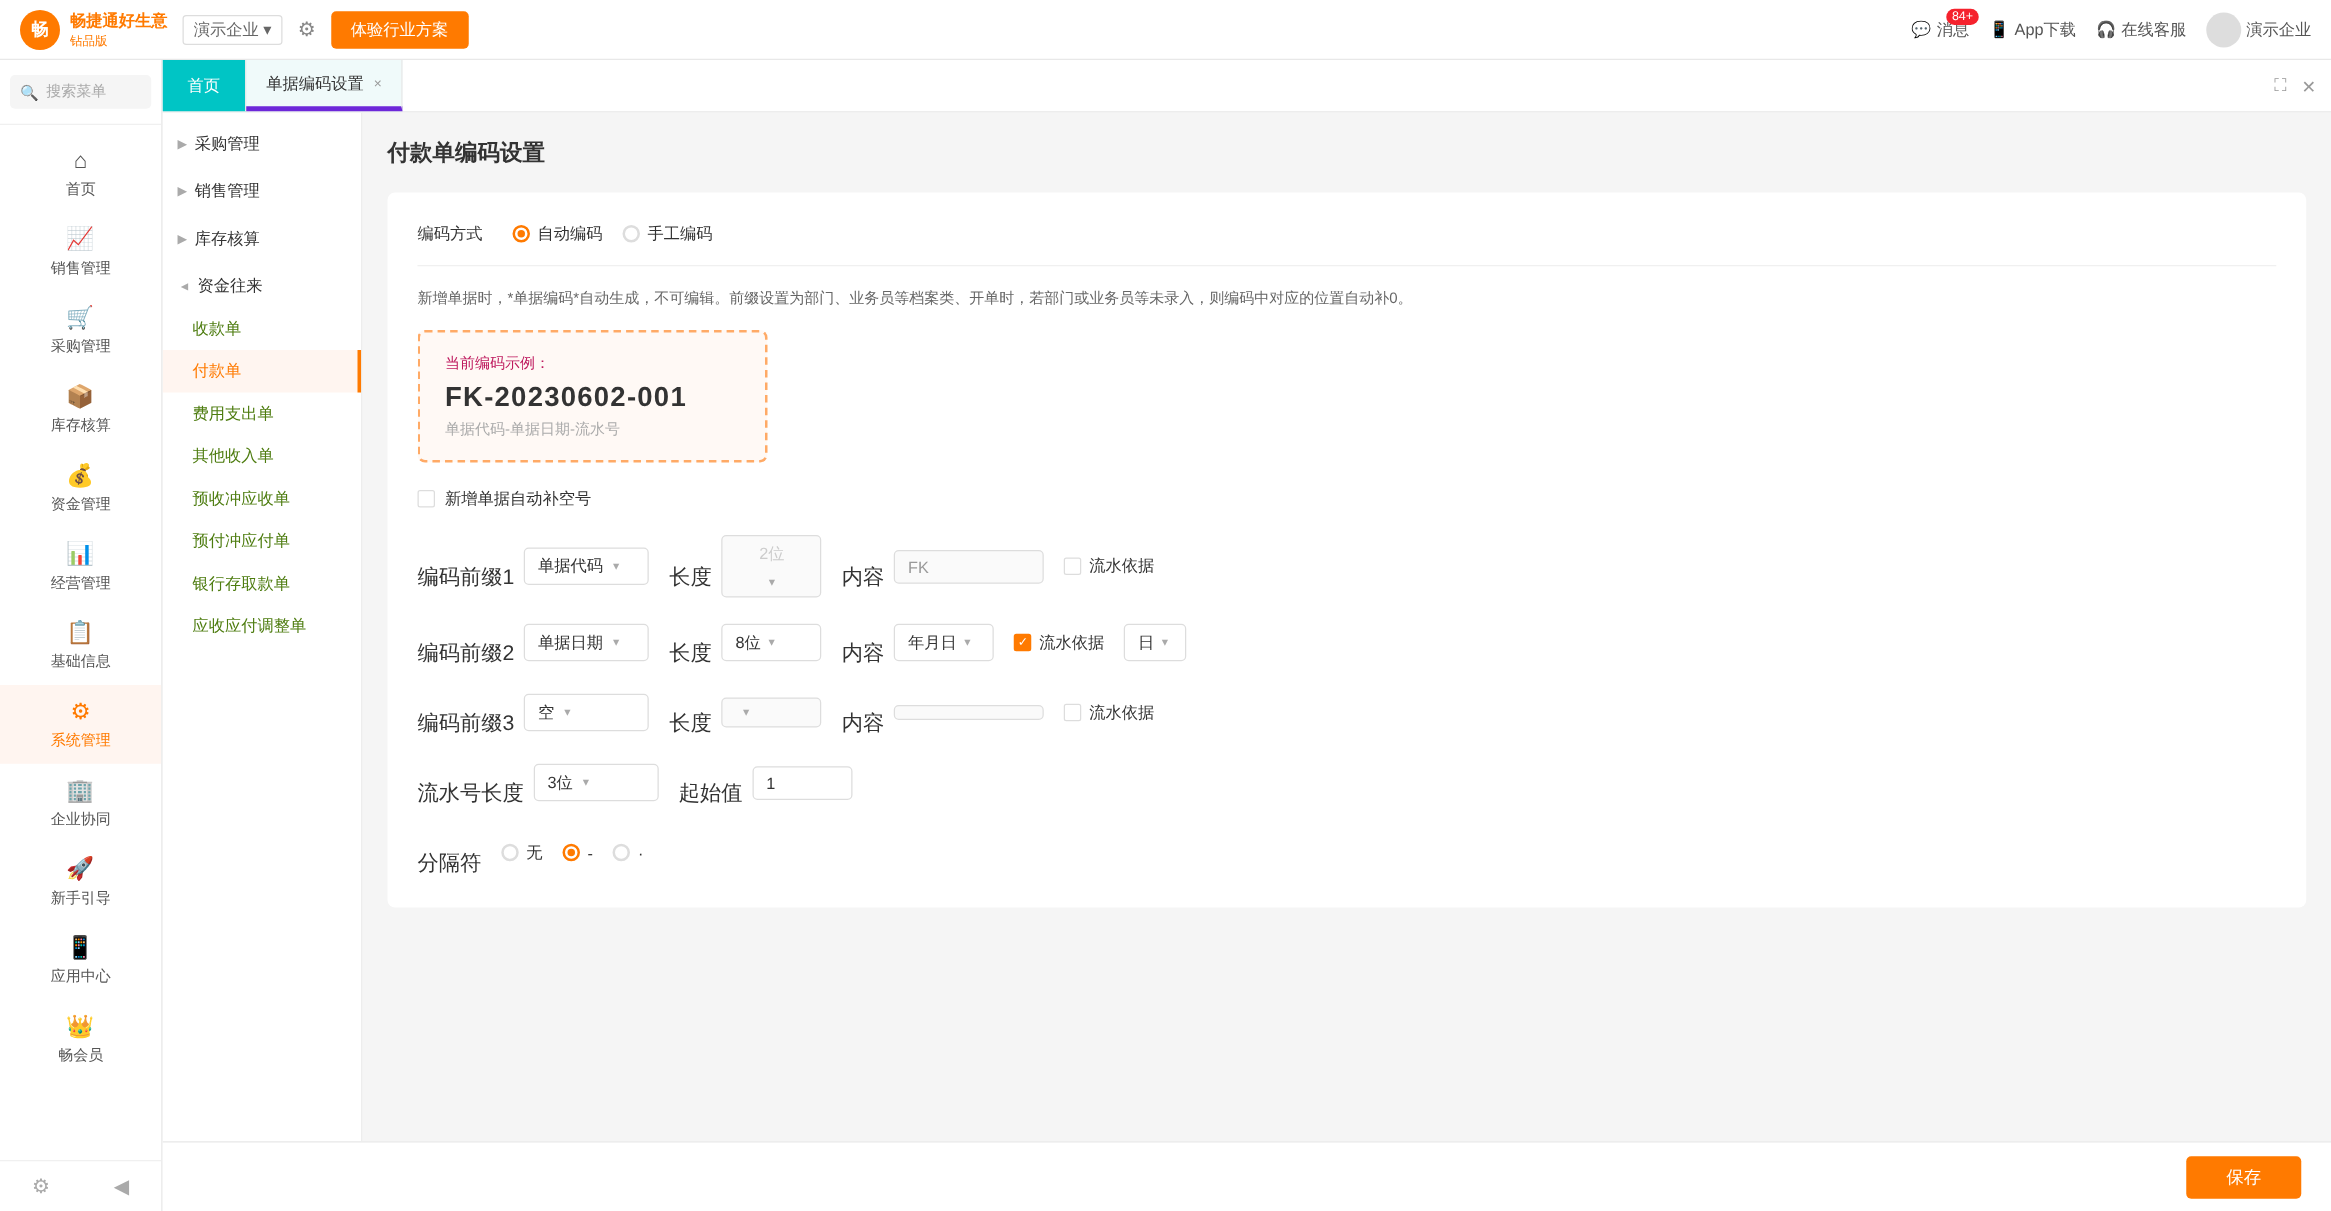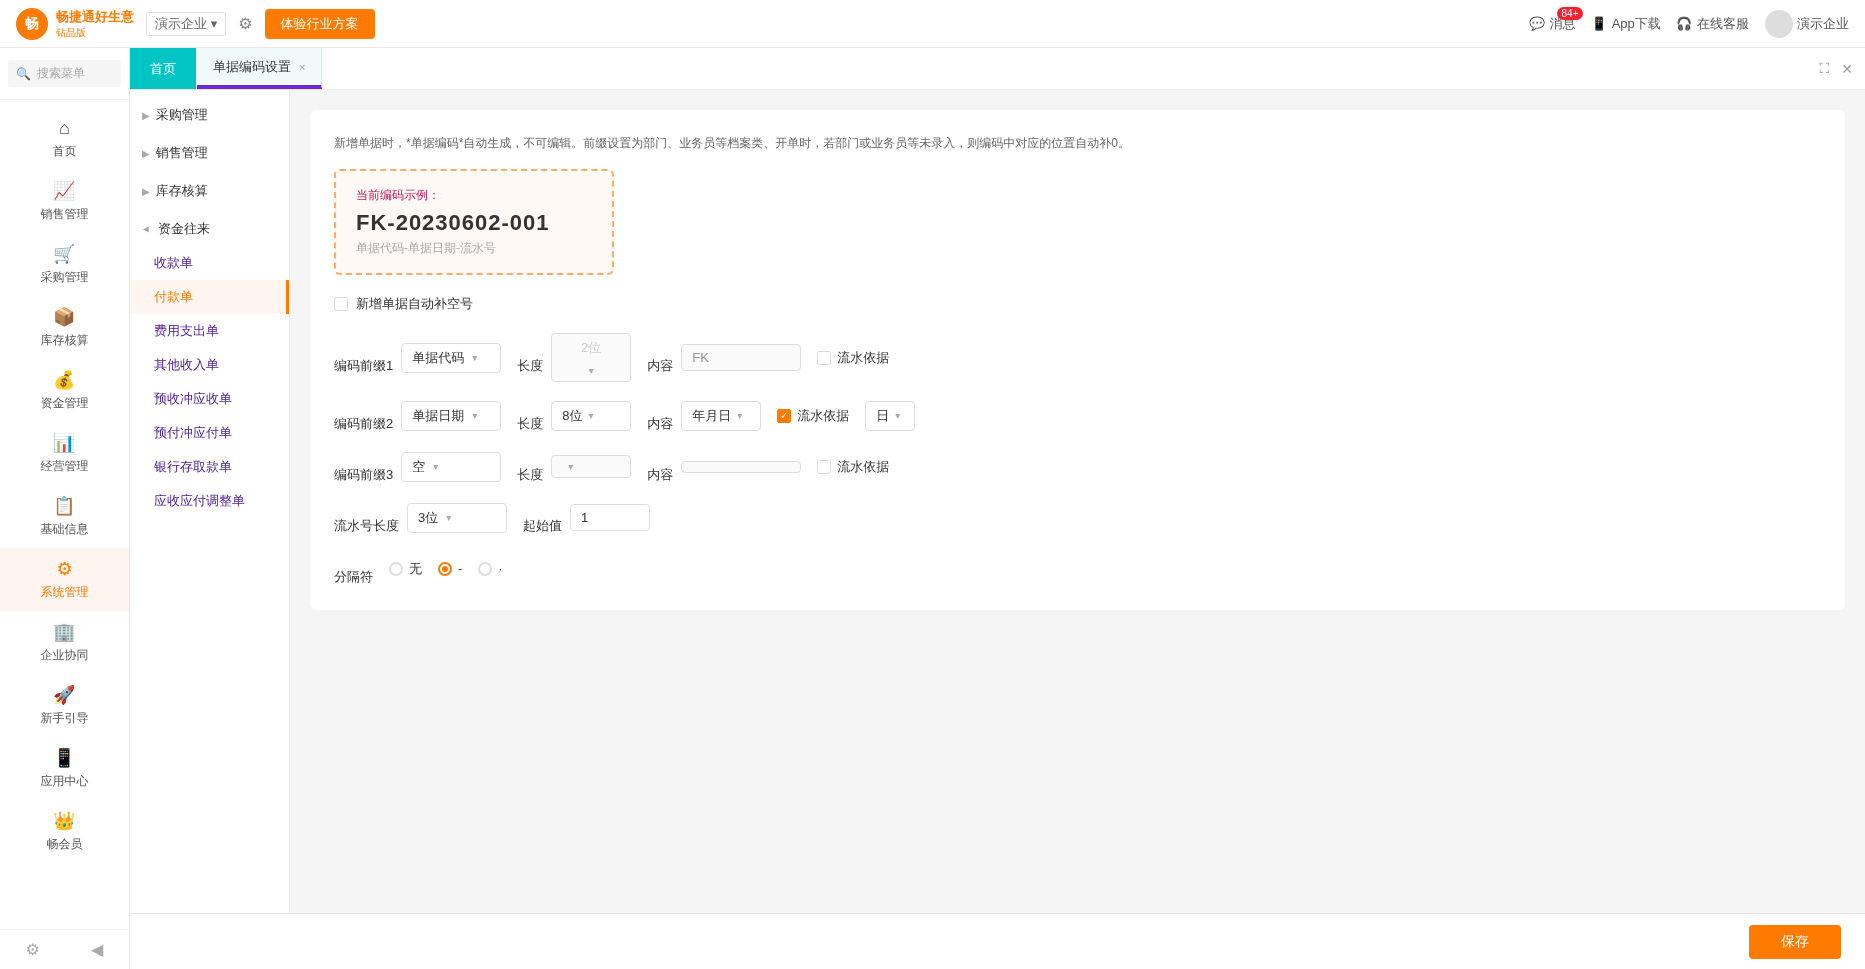--- a/index.html
+++ b/index.html
@@ -219,21 +219,21 @@
       align-items: center;
       padding: 8px 12px;
       font-size: 13px;
       color: #333;
       cursor: pointer;
     }
     .sub-sidebar-arrow { font-size: 10px; margin-right: 6px; color: #aaa; }
     .sub-sidebar-item {
       padding: 8px 12px 8px 24px;
       font-size: 13px;
-      color: #4c1d95;
+      color: #4d7c0f;
       cursor: pointer;
     }
     .sub-sidebar-item.active {
       background: #fff5f0;
       color: #ff7a00;
       border-right: 3px solid #ff7a00;
     }
 
     
     .main-content {
@@ -329,21 +329,21 @@
       align-items: center;
       gap: 16px;
       margin-bottom: 16px;
       flex-wrap: wrap;
     }
     .form-field-group {
       display: flex;
       align-items: center;
       gap: 8px;
     }
-    .field-label { font-size: 13px; color: #333; white-space: nowrap; margin-top: 17px; }
+    .field-label { font-size: 17px; color: #333; white-space: nowrap; margin-top: 17px; }
     .select-field {
       border: 1px solid #ddd;
       border-radius: 4px;
       padding: 5px 10px;
       font-size: 13px;
       color: #333;
       background: #fff;
       display: flex;
       align-items: center;
       gap: 8px;
@@ -629,24 +629,38 @@
           <div class="sub-sidebar-item">费用支出单</div>
           <div class="sub-sidebar-item">其他收入单</div>
           <div class="sub-sidebar-item">预收冲应收单</div>
           <div class="sub-sidebar-item">预付冲应付单</div>
           <div class="sub-sidebar-item">银行存取款单</div>
           <div class="sub-sidebar-item">应收应付调整单</div>
         </div>
       </div>
 
       <div class="main-content">
+        <div class="page-title">付款单编码设置</div>
 
         <div class="form-card">
 
           
+          <div class="encode-method-row">
+            <span class="encode-label">编码方式</span>
+            <div class="radio-group">
+              <div class="radio-item">
+                <div class="radio-circle checked"></div>
+                <span>自动编码</span>
+              </div>
+              <div class="radio-item">
+                <div class="radio-circle"></div>
+                <span>手工编码</span>
+              </div>
+            </div>
+          </div>
 
           
           <div class="info-text">新增单据时，*单据编码*自动生成，不可编辑。前缀设置为部门、业务员等档案类、开单时，若部门或业务员等未录入，则编码中对应的位置自动补0。</div>
 
           
           <div class="preview-box">
             <div class="preview-label">当前编码示例：</div>
             <div class="preview-code">FK-20230602-001</div>
             <div class="preview-sub">单据代码-单据日期-流水号</div>
           </div>

